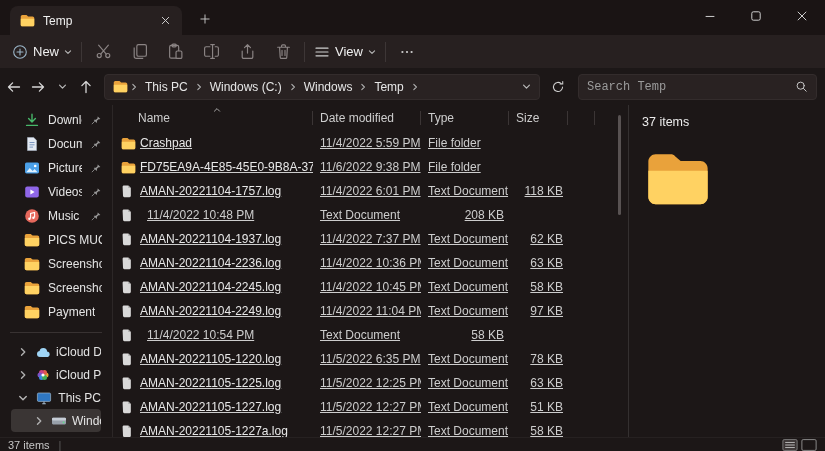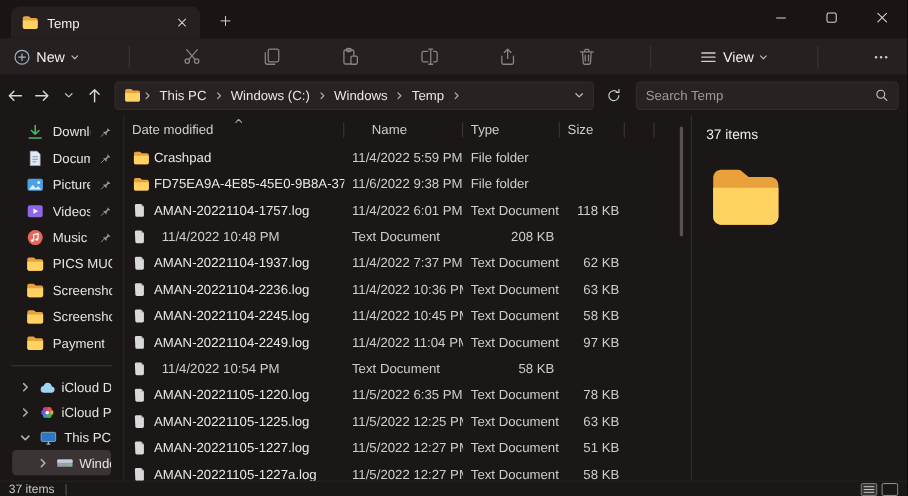--- a/index.html
+++ b/index.html
@@ -18,57 +18,57 @@
   
   .titlebar { height:35px; background:#1a1414; display:flex; align-items:flex-end; }
   .tab { height:29px; width:172px; margin-left:10px; background:#272020; border-radius:8px 8px 0 0; display:flex; align-items:center; padding:0 8px 0 10px; gap:8px; }
   .tab-title { flex:1; font-size:12px; color:#f0f0f0; }
   .tab-close { width:18px; height:18px; border-radius:4px; display:flex; align-items:center; justify-content:center; }
   .newtab { width:26px; height:26px; margin-left:10px; margin-bottom:3px; display:flex; align-items:center; justify-content:center; border-radius:4px; }
   .win-controls { margin-left:auto; display:flex; align-self:flex-start; }
   .win-btn { width:46px; height:31px; display:flex; align-items:center; justify-content:center; }
 
   
-  .toolbar { height:33px; background:#272020; display:flex; align-items:center; padding:0 6px;justify-content:space-between; }
+  .toolbar { height:33px; background:#272020; display:flex; align-items:center; padding:0 6px; }
   .tb-btn { display:flex; align-items:center; gap:5px; padding:0 6px; height:28px; border-radius:4px; color:#f0f0f0; font-size:13px; }
   .tb-icon-btn { width:36px; height:28px; display:flex; align-items:center; justify-content:center; border-radius:4px; }
   .tb-divider { width:1px; height:20px; background:#3d3636; margin:0 3px; }
   .tb-label { white-space:nowrap; }
 
   
   .addressbar { height:37px; display:flex; align-items:center; padding:0 8px 0 2px; background:#1c1717; }
   .nav-btn { width:24px; height:24px; display:flex; align-items:center; justify-content:center; border-radius:4px; }
   .addr-field { width:436px; height:26px; margin-left:6px; background:#292222; border:1px solid #332c2c; border-radius:4px; display:flex; align-items:center; padding:0 8px 0 8px; overflow:hidden; }
   .crumbs { display:flex; align-items:center; flex:1; gap:2px; overflow:hidden; }
   .crumb { padding:0 5px; color:#e6e6e6; white-space:nowrap; }
   .addr-chevron { margin-left:auto; }
   .refresh-btn { width:26px; height:26px; margin:0 3px 0 5px; display:flex; align-items:center; justify-content:center; border-radius:4px; }
   .search-field { flex:1; height:26px; margin-left:4px; background:#292222; border:1px solid #332c2c; border-radius:4px; display:flex; align-items:center; padding:0 8px; gap:6px; }
-  .search-input { flex:1; min-width:0; background:transparent; border:none; outline:none; color:#8b5cf6; font-size:12px; font-family:Liberation Sans, sans-serif; }
+  .search-input { flex:1; min-width:0; background:transparent; border:none; outline:none; color:#8b5cf6; font-size:12px; font-family:Liberation Mono, monospace; }
   .search-input::placeholder { color:#9b9b9b; }
 
   
   .main { height:332px; display:flex; }
   .sidebar { width:113px; flex:none; padding-top:3px; border-right:1px solid #2c2727; position:relative; }
   .side-item { height:24px; display:flex; align-items:center; gap:8px; padding:0 8px 0 22px; margin:0 2px; border-radius:4px; }
   .side-label { white-space:nowrap; overflow:hidden; color:#e4e4e4; }
   .pin { margin-left:auto; }
   .side-divider { border-top:1px solid #383232; margin:8px 10px 7px 10px; }
   .tree-item { height:23px; display:flex; align-items:center; gap:5px; padding-left:5px; margin:0 11px; border-radius:4px;justify-content:space-between; }
   .tree-item.indent { padding-left:21px; }
   .tree-item.selected { background:#3a3534; }
   .chev { width:14px; display:inline-flex; justify-content:center; }
 
   .list { flex:1; position:relative; overflow:hidden; }
   .list-header { height:26px; display:grid; grid-template-columns:200px 108px 88px 59px 27px; align-items:center; color:#cdcdcd; position:relative; }
   .hcell { position:relative; padding-left:7px; height:100%; display:flex; align-items:center; white-space:nowrap; }
   .hcell::after { content:""; position:absolute; right:0; top:6px; height:14px; width:1px; background:#3b3535; }
   .hname { padding-left:25px; }
   .sort-caret { position:absolute; left:100px; top:1px; }
-  .rows .row { height:24px; display:grid; grid-template-columns:27px 173px 108px 88px 59px; align-items:center; color:#cdcdcd; }
+  .rows .row { height:24px; display:grid; grid-template-columns:27px 173px 108px 88px 59px; align-items:center; color:#cdcdcd;text-decoration:underline; }
   .icell { padding-left:8px; display:flex; align-items:center; }
   .cell { white-space:nowrap; overflow:hidden; }
   .cell.name { color:#e8e8e8; padding-right:6px; }
   .cell.date,.cell.type { padding-left:7px; }
   .cell.size { text-align:right; padding-right:5px; }
   .list-scroll { position:absolute; right:7px; top:10px; width:3px; height:100px; background:#585252; border-radius:2px; }
 
   .preview { width:197px; flex:none; border-left:1px solid #343030; padding:10px 0 0 13px; }
   .preview-count { font-size:12.5px; color:#ececec; }
   .preview-folder { margin:22px 0 0 3px; }
@@ -503,22 +503,22 @@
                 <circle cx="12.6" cy="9.3" r=".9" fill="#5fe08a"></circle>
               </svg>
             </span>
             <span class="side-label">Windows (C:)</span>
           </div>
         </div>
     </div>
 
     <div class="list">
       <div class="list-header">
+        <span class="hcell hname">Name</span>
         <span class="hcell">Date modified</span>
-        <span class="hcell hname">Name</span>
         <span class="hcell">Type</span>
         <span class="hcell">Size</span>
         <span class="hcell"></span>
         <span class="sort-caret ic i8">
             <svg viewBox="0 0 8 8" fill="none" stroke="#a8a8a8" stroke-width="1" stroke-linecap="round" stroke-linejoin="round">
               <path d="M1.4 5.2L4 2.6 6.6 5.2"></path>
             </svg>
           </span>
       </div>
       <div class="rows">

